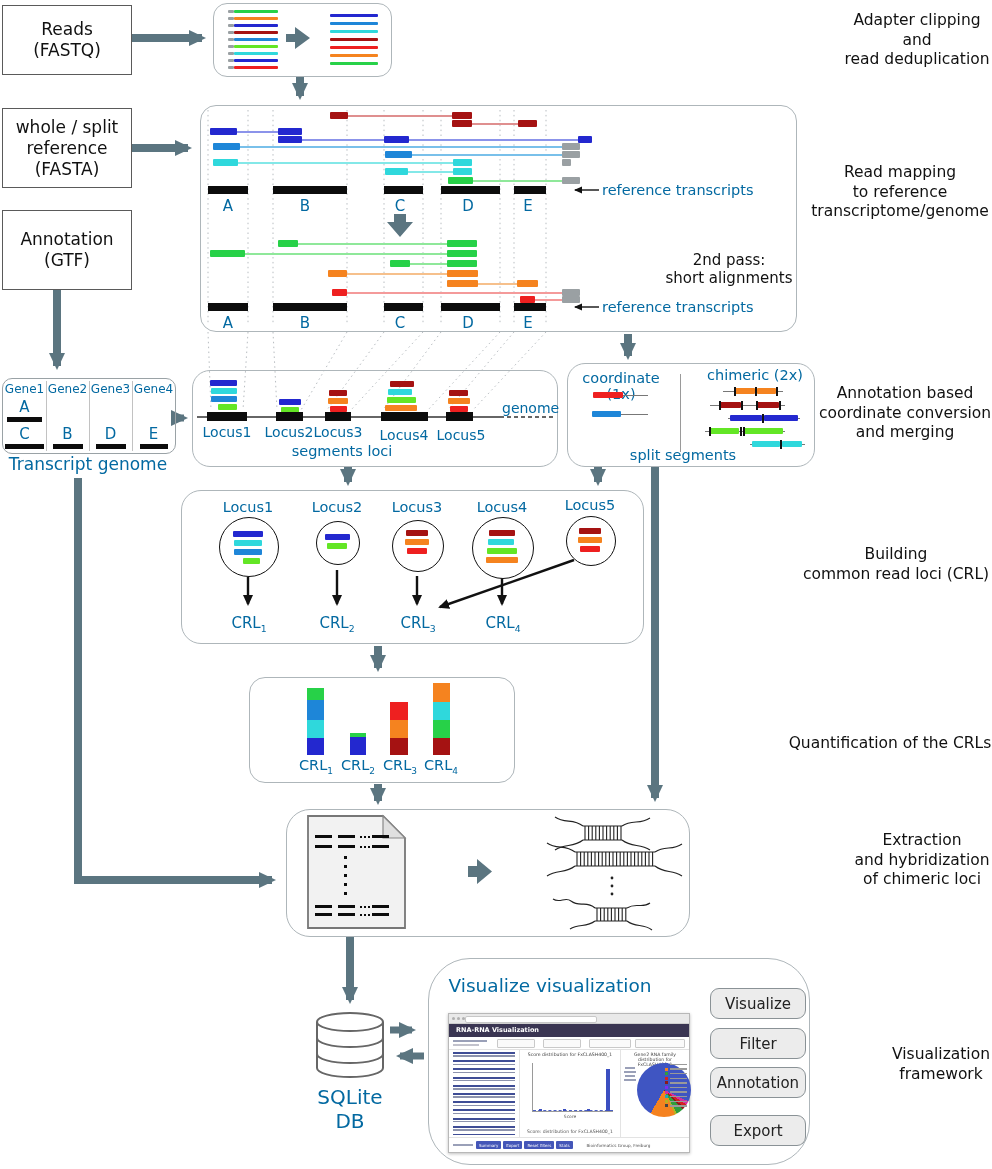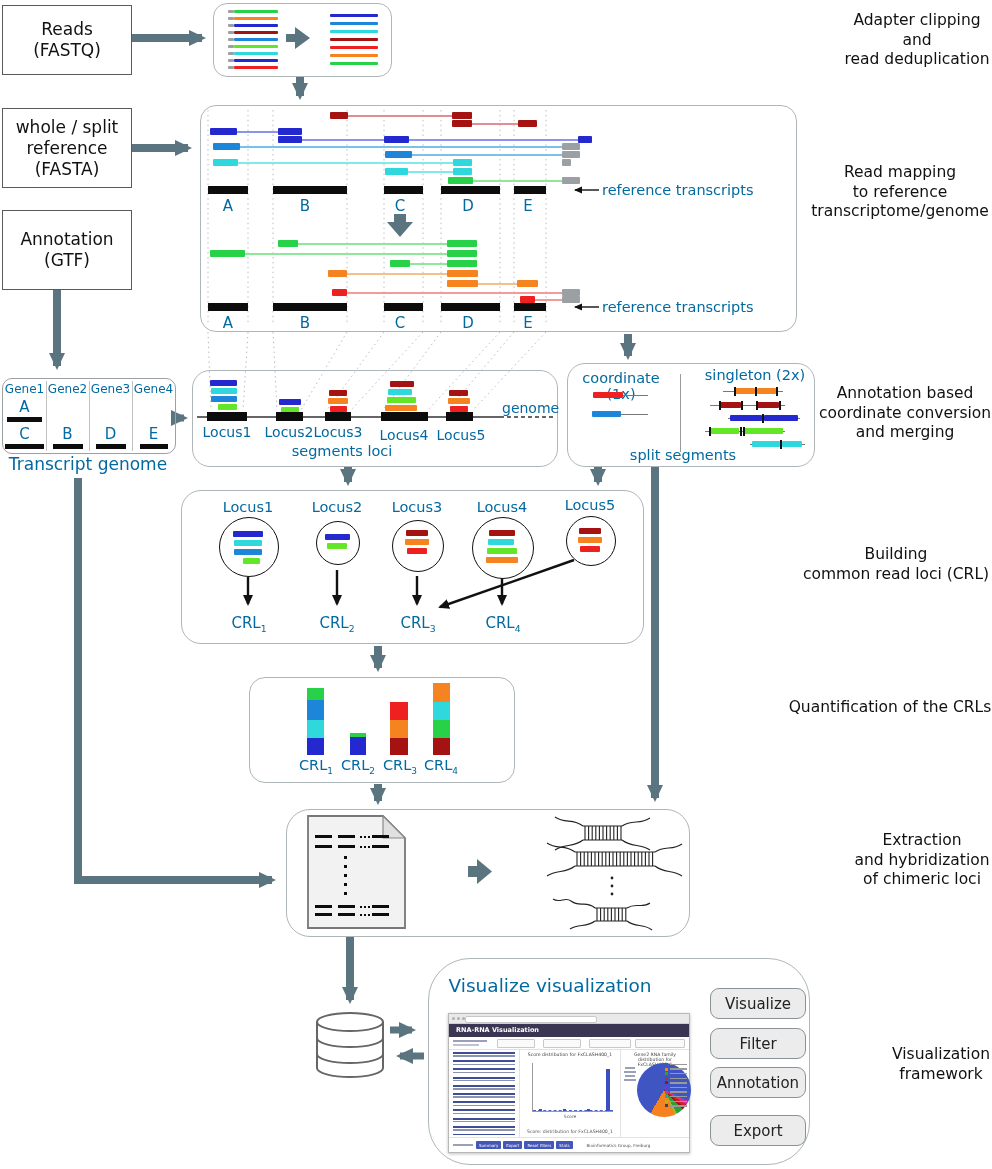--- a/index.html
+++ b/index.html
@@ -192,21 +192,21 @@
 </div>
 <div class="stage" style="left:805px;top:384px;width:200px;">
   <div>Annotation based</div>
       <div>coordinate conversion</div>
       <div>and merging</div>
 </div>
 <div class="stage" style="left:798px;top:545px;width:196px;">
   <div>Building</div>
       <div>common read loci (CRL)</div>
 </div>
-<div class="stage" style="left:788px;top:698px;width:204px;text-align:center;">
+<div class="stage" style="left:788px;top:734px;width:204px;text-align:center;">
   <div>Quantification of the CRLs</div>
 </div>
 <div class="stage" style="left:832px;top:831px;width:180px;">
   <div>Extraction</div>
       <div>and hybridization</div>
       <div>of chimeric loci</div>
 </div>
 <div class="stage" style="left:851px;top:1045px;width:180px;">
   <div>Visualization</div>
       <div>framework</div>
@@ -237,20 +237,24 @@
   <div class="seg c-blue" style="left:330px;top:14px;width:48px;height:3px;"></div>
   <div class="seg c-dodger" style="left:330px;top:22px;width:48px;height:3px;"></div>
   <div class="seg c-cyan" style="left:330px;top:30px;width:48px;height:3px;"></div>
   <div class="seg c-dred" style="left:330px;top:38px;width:48px;height:3px;"></div>
   <div class="seg c-red" style="left:330px;top:46px;width:48px;height:3px;"></div>
   <div class="seg c-orange" style="left:330px;top:54px;width:48px;height:3px;"></div>
   <div class="seg c-green" style="left:330px;top:62px;width:48px;height:3px;"></div>
 </div>
 
 <div class="rbox" style="left:200px;top:105px;width:595px;height:225px;"></div>
+<div class="stage" style="left:638px;top:251px;width:182px;font-size:15px;line-height:18px;">
+  <div>2nd pass:</div>
+      <div>short alignments</div>
+</div>
 <div class="tl" style="left:602px;top:182px;font-size:14.5px;">reference transcripts</div>
 <div class="tl" style="left:602px;top:299px;font-size:14.5px;">reference transcripts</div>
 
 <div>
   <div class="seg c-dred" style="left:330px;top:112px;width:18px;"></div>
       <div class="lin t-dred" style="left:348px;top:114.5px;width:104px;"></div>
       <div class="seg c-dred" style="left:452px;top:112px;width:20px;"></div>
   <div class="seg c-dred" style="left:452px;top:120px;width:20px;"></div>
       <div class="lin t-dred" style="left:472px;top:122.5px;width:46px;"></div>
       <div class="seg c-dred" style="left:518px;top:120px;width:19px;"></div>
@@ -378,21 +382,21 @@
 <div class="tl" style="left:199px;top:424px;width:56px;text-align:center;font-size:14px;">Locus1</div>
 <div class="tl" style="left:261px;top:424px;width:56px;text-align:center;font-size:14px;">Locus2</div>
 <div class="tl" style="left:310px;top:424px;width:56px;text-align:center;font-size:14px;">Locus3</div>
 <div class="tl" style="left:376px;top:427px;width:56px;text-align:center;font-size:14px;">Locus4</div>
 <div class="tl" style="left:433px;top:427px;width:56px;text-align:center;font-size:14px;">Locus5</div>
 <div class="tl" style="left:282px;top:443px;width:120px;text-align:center;font-size:14.5px;">segments loci</div>
 <div class="tl" style="left:502px;top:400px;font-size:14px;">genome</div>
 
 <div class="rbox" style="left:567px;top:363px;width:246px;height:102px;border-radius:18px;"></div>
 <div class="tl" style="left:569px;top:370px;width:104px;text-align:center;font-size:14.5px;">coordinate (1x)</div>
-<div class="tl" style="left:703px;top:367px;width:104px;text-align:center;font-size:14.5px;">singleton (2x)</div>
+<div class="tl" style="left:703px;top:367px;width:104px;text-align:center;font-size:14.5px;">chimeric (2x)</div>
 <div style="position:absolute;left:680px;top:374px;width:1px;height:78px;background:#9a9a9a;"></div>
 <div>
   <div class="lin t-thin" style="left:600px;top:394.5px;width:48px;"></div>
   <div class="bar6 c-red" style="left:593px;top:392px;width:30px;"></div>
   <div class="lin t-thin" style="left:600px;top:413.5px;width:48px;"></div>
   <div class="bar6 c-dodger" style="left:592px;top:411px;width:29px;"></div>
 </div>
 <div>
   <div class="lin t-thin" style="left:723px;top:390.5px;width:60px;"></div>
   <div class="bar6 c-orange" style="left:735px;top:388px;width:20px;"></div>
@@ -505,20 +509,21 @@
       <div class="blk" style="left:368px;top:906px;width:2px;height:2px;"></div>
   <div class="blk" style="left:372px;top:905px;width:17px;height:3px;"></div>
   <div class="blk" style="left:315px;top:913px;width:17px;height:3px;"></div>
       <div class="blk" style="left:338px;top:913px;width:17px;height:3px;"></div>
   <div class="blk" style="left:360px;top:914px;width:2px;height:2px;"></div>
       <div class="blk" style="left:364px;top:914px;width:2px;height:2px;"></div>
       <div class="blk" style="left:368px;top:914px;width:2px;height:2px;"></div>
   <div class="blk" style="left:372px;top:913px;width:17px;height:3px;"></div>
 </div>
 
+<div class="tl" style="left:300px;top:1085px;width:100px;text-align:center;font-size:20px;">SQLite DB</div>
 <div class="rbox" style="left:428px;top:958px;width:380px;height:205px;border-radius:42px;"></div>
 <div class="tl" style="left:445px;top:975px;width:210px;text-align:center;font-size:18.5px;">Visualize visualization</div>
 
 <div class="btn" style="top:988px;">Visualize</div>
 <div class="btn" style="top:1028px;">Filter</div>
 <div class="btn" style="top:1067px;">Annotation</div>
 <div class="btn" style="top:1115px;">Export</div>
 
 <div id="mini">
   <div class="chrome">

